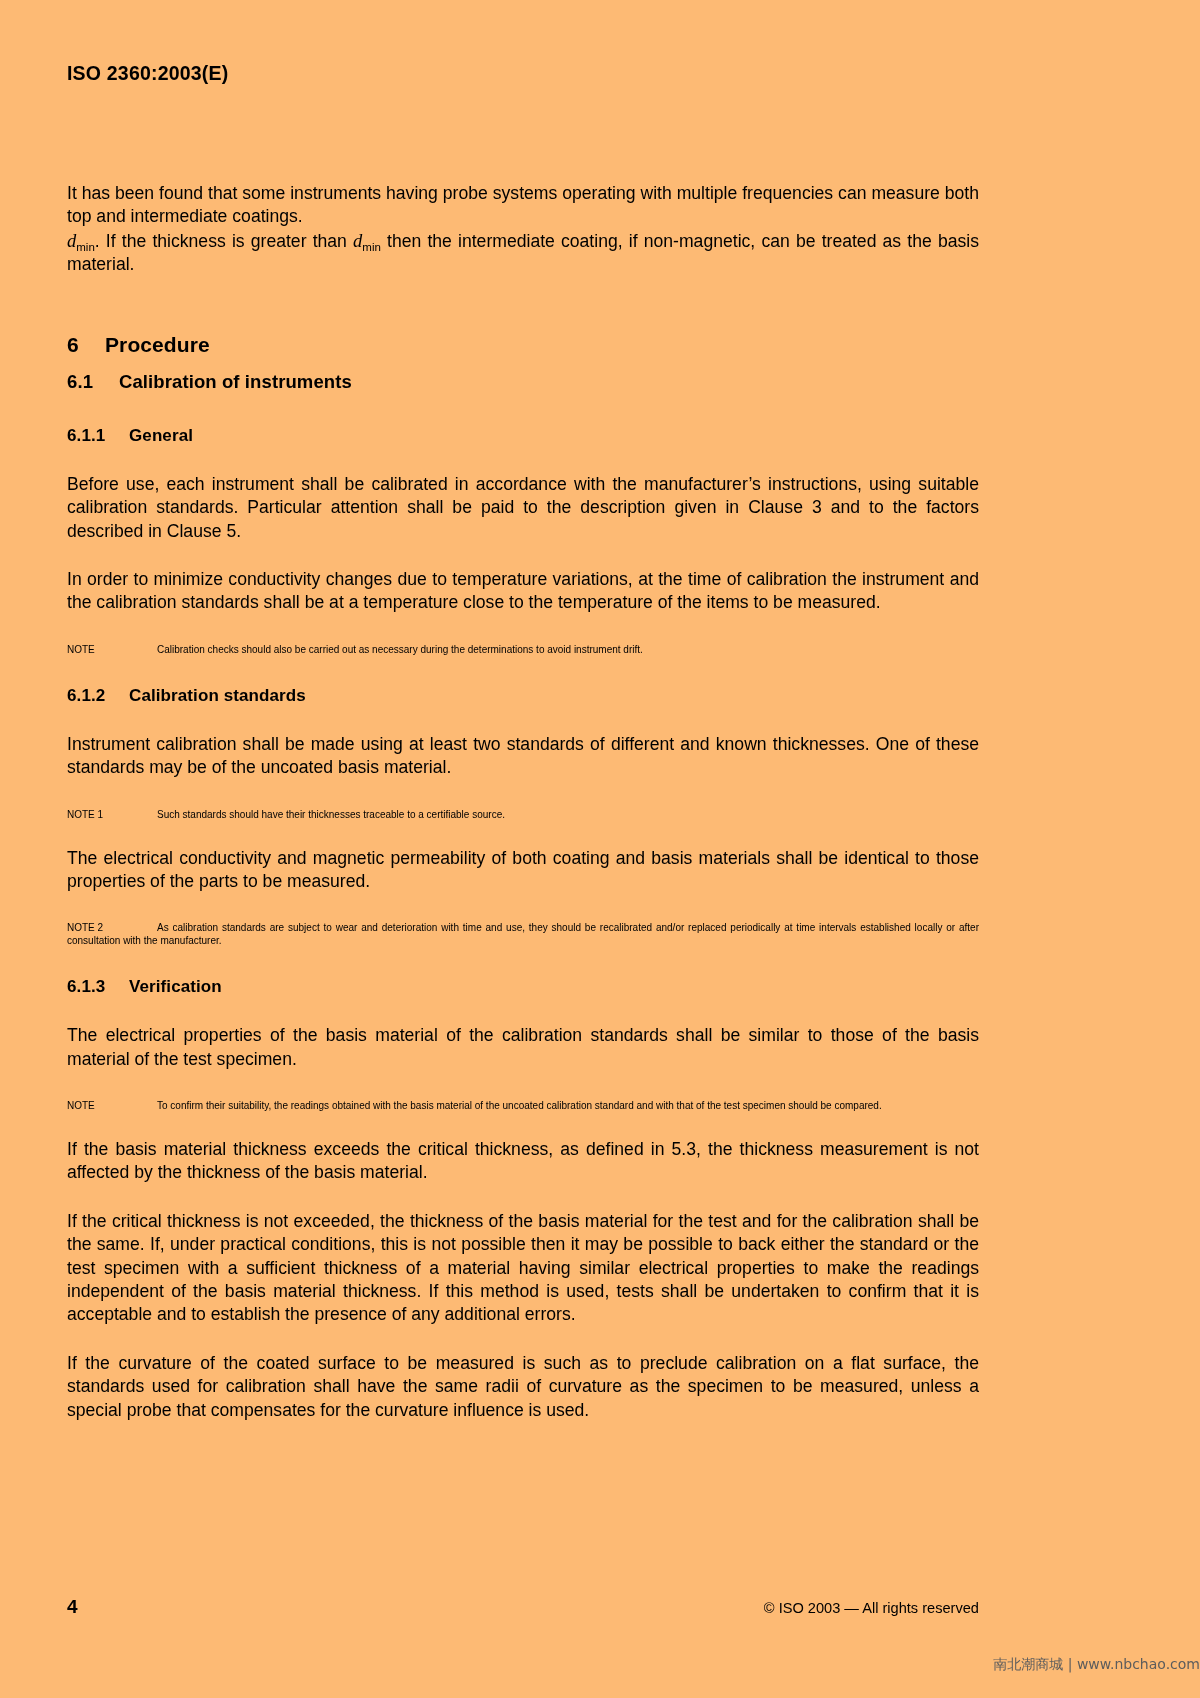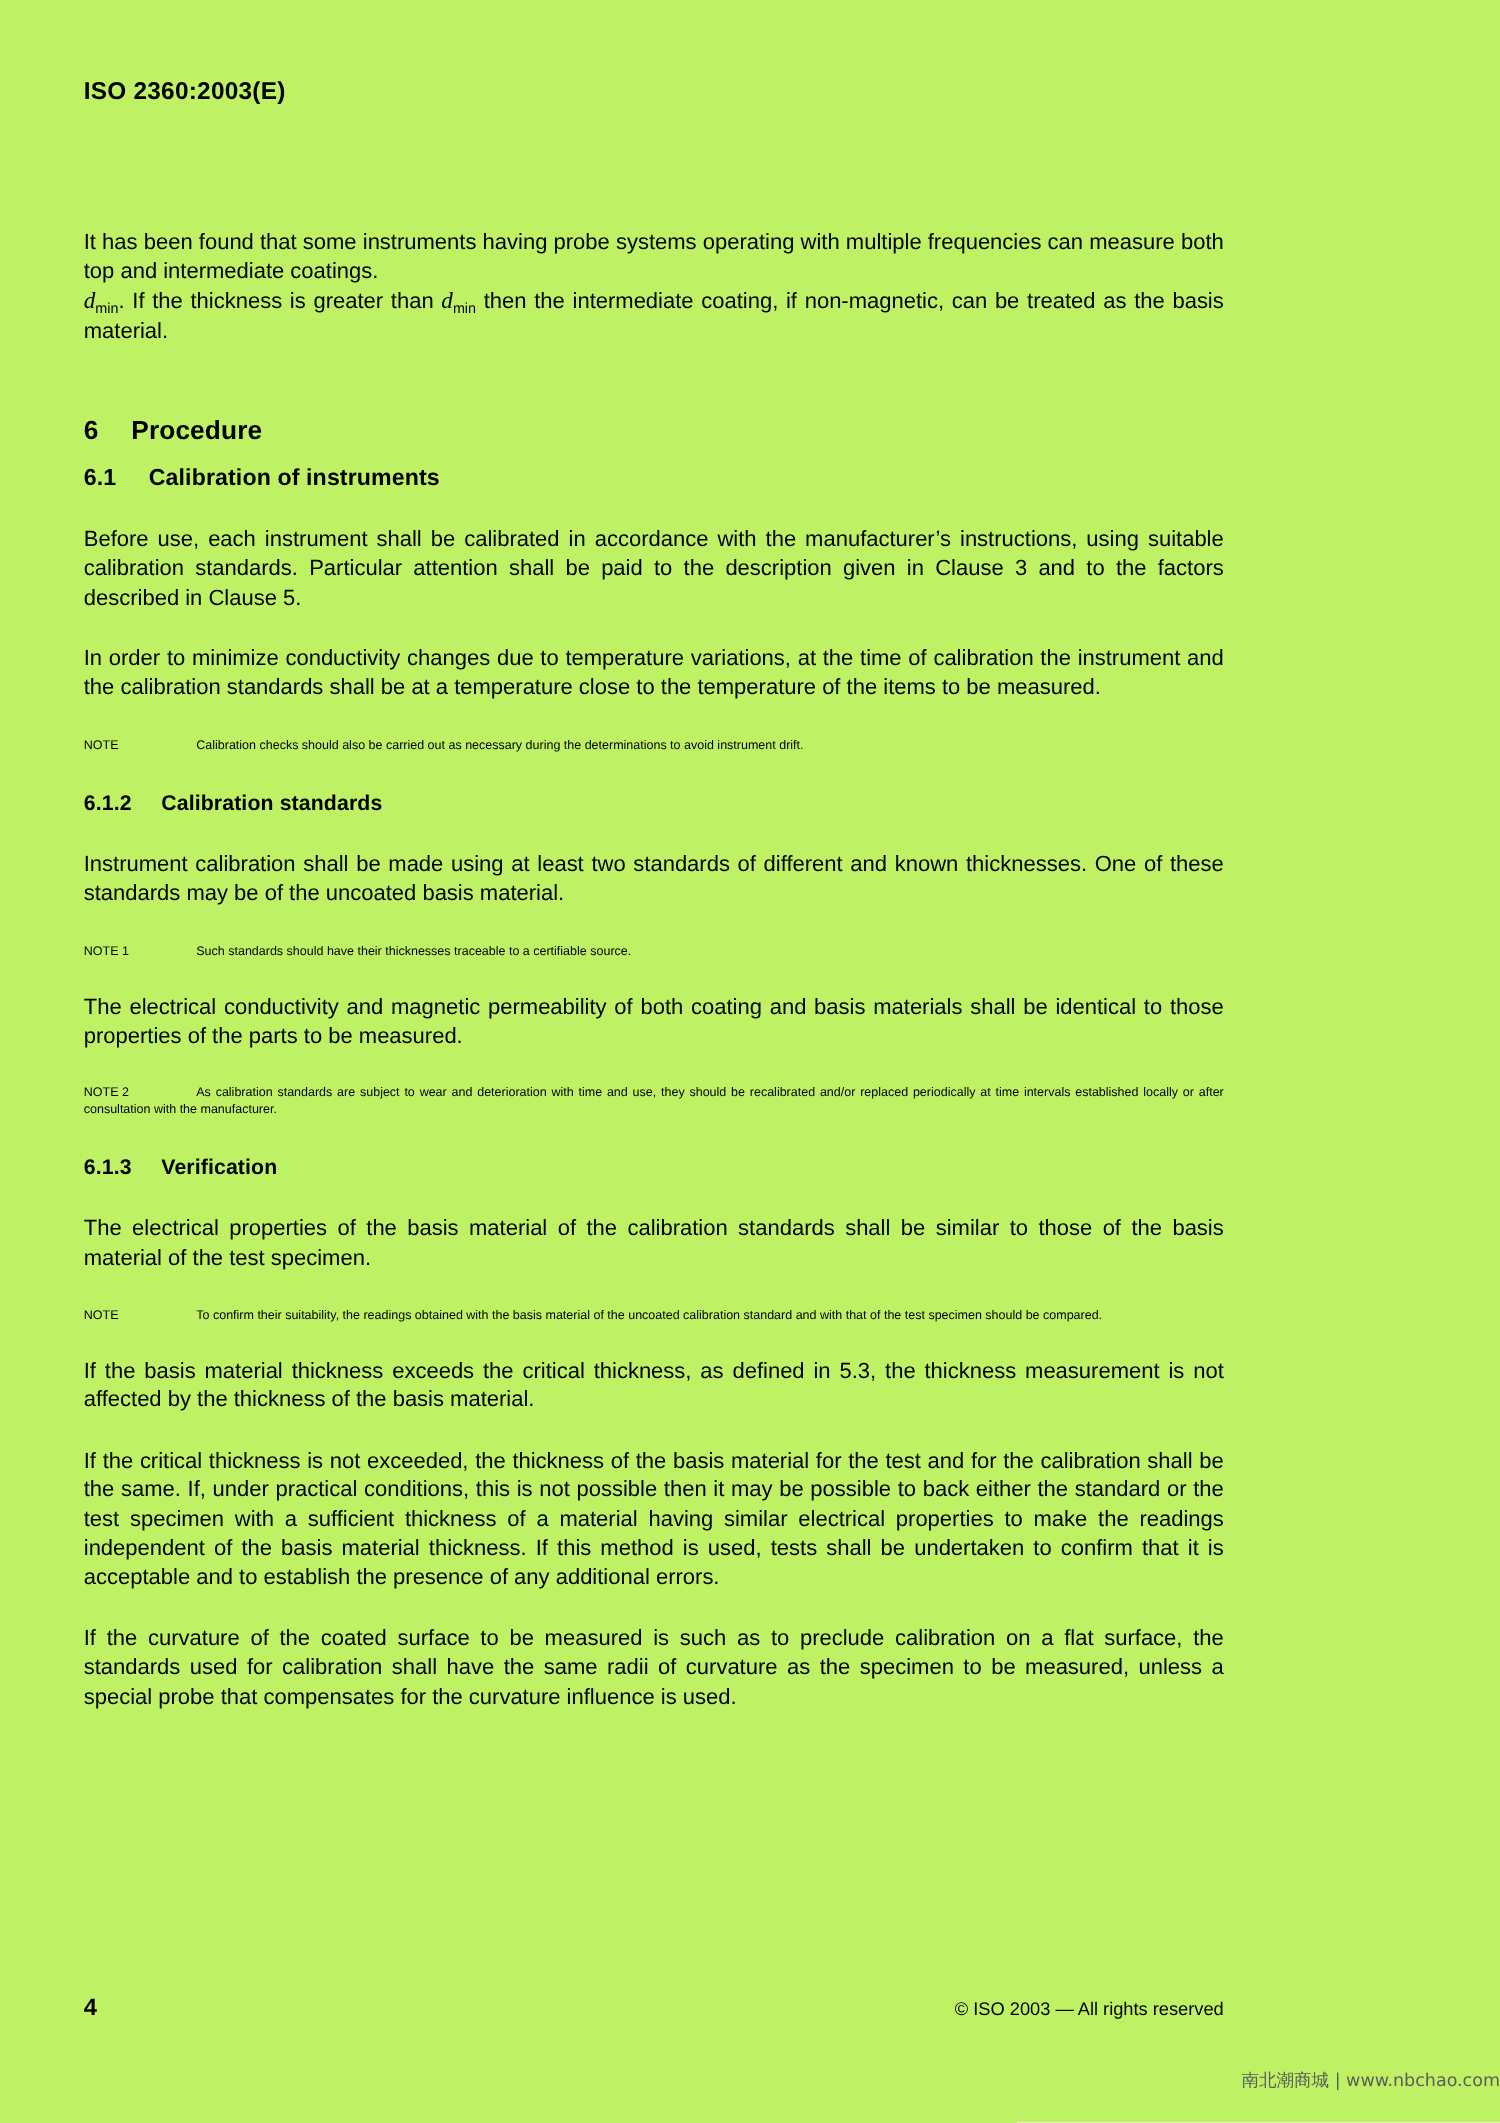--- a/index.html
+++ b/index.html
@@ -8,21 +8,21 @@
     background: #ffffff;
   }
   body {
     font-family: "Liberation Sans", sans-serif;
     color: #000000;
   }
   .page {
     position: relative;
     width: 1200px;
     height: 1698px;
-    background: #bef264;
+    background: #fdba74;
     box-sizing: border-box;
     overflow: hidden;
     padding-left: 16px;
   }
   .content {
     position: absolute;
     left: 67px;
     top: 0;
     width: 912px;
   }
@@ -141,20 +141,21 @@
     <div style="height:150px"></div>
 
     <p class="para gap-para" style="margin-top:32px">It has been found that some instruments having probe systems operating with multiple frequencies can measure both top and intermediate coatings.</p>
 
     <p class="para"><span class="var"><span>d</span><sub>min</sub></span><span>. If the thickness is greater than </span><span class="var"><span>d</span><sub>min</sub></span><span> then the intermediate coating, if non-magnetic, can be treated as the basis material.</span></p>
 
     <h1 class="clause" style="margin-top:56px"><span class="num">6</span><span>Procedure</span></h1>
 
     <h2 class="subclause" style="margin-top:14px"><span class="num">6.1</span><span>Calibration of instruments</span></h2>
 
+    <h3 class="subsub" style="margin-top:33px"><span class="num">6.1.1</span><span>General</span></h3>
 
     <p class="para" style="margin-top:27px">Before use, each instrument shall be calibrated in accordance with the manufacturer’s instructions, using suitable calibration standards. Particular attention shall be paid to the description given in Clause 3 and to the factors described in Clause 5.</p>
 
     <p class="para" style="margin-top:25px">In order to minimize conductivity changes due to temperature variations, at the time of calibration the instrument and the calibration standards shall be at a temperature close to the temperature of the items to be measured.</p>
 
     <p class="note" style="margin-top:28px"><span class="note-label">NOTE</span><span>Calibration checks should also be carried out as necessary during the determinations to avoid instrument drift.</span></p>
 
     <h3 class="subsub" style="margin-top:30px"><span class="num">6.1.2</span><span>Calibration standards</span></h3>
 
     <p class="para" style="margin-top:27px">Instrument calibration shall be made using at least two standards of different and known thicknesses. One of these standards may be of the uncoated basis material.</p>

